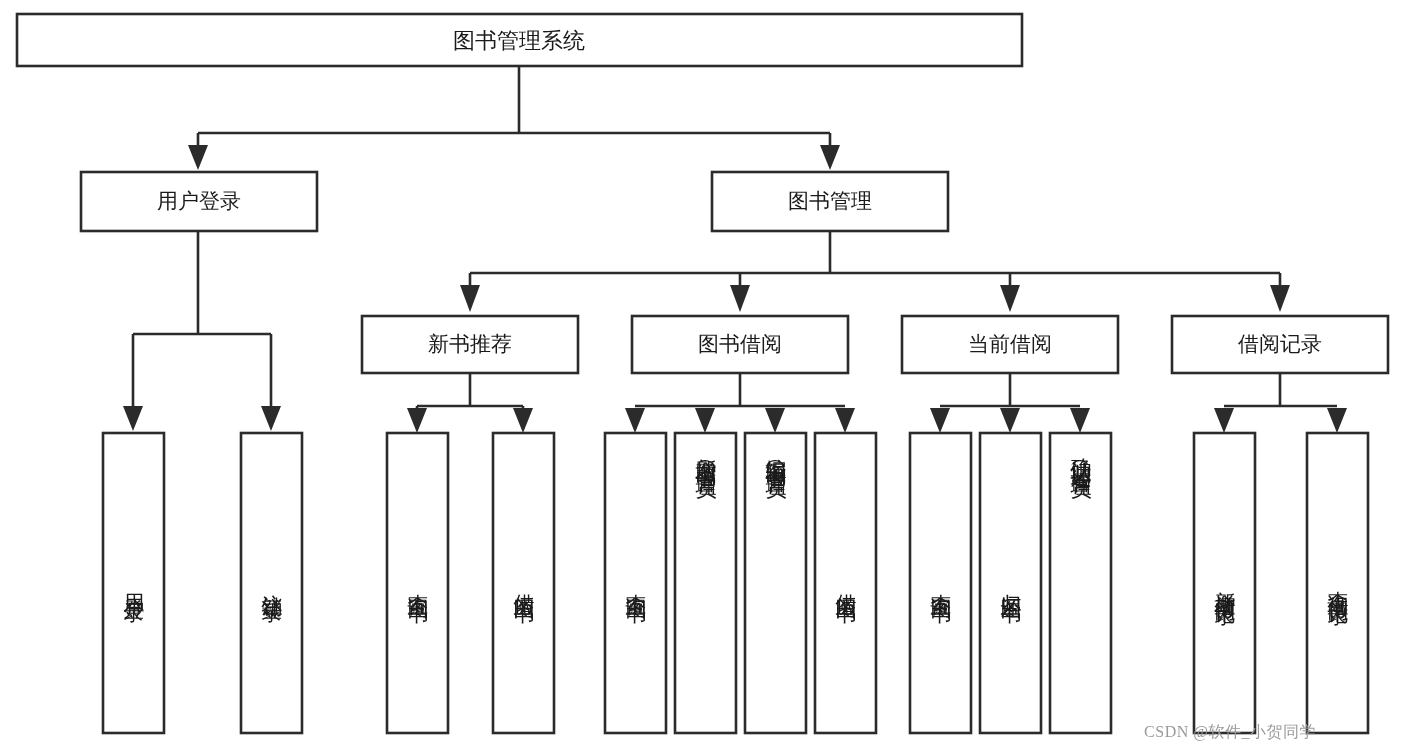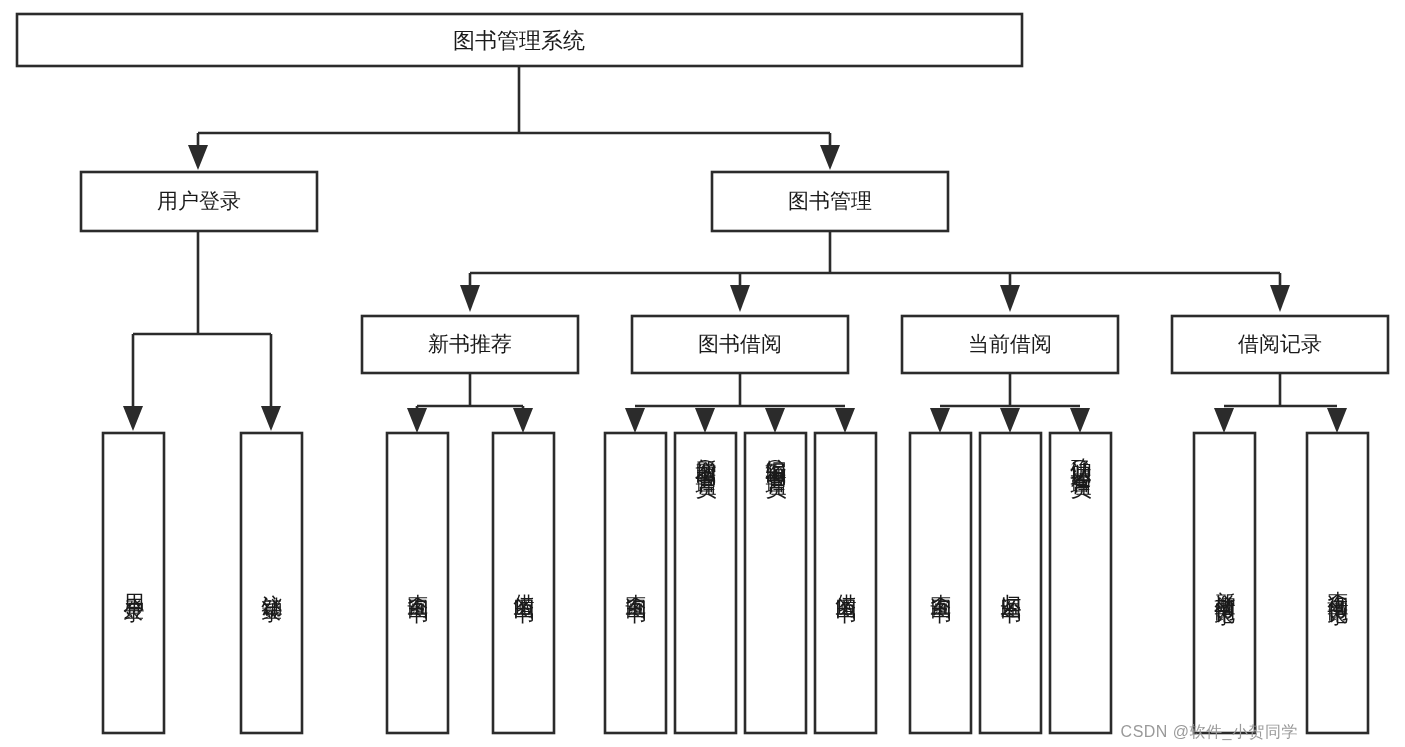--- a/index.html
+++ b/index.html
@@ -10,20 +10,21 @@
   body {
     width: 1405px;
     height: 747px;
     font-family: "DejaVu Sans", "Liberation Sans", sans-serif;
     overflow: hidden;
   }
   #diagram-root {
     position: relative;
     width: 1306px;
     height: 747px;
+    padding-left: 18px;
   }
   svg#flowchart {
     position: absolute;
     left: 0;
     top: 0;
     width: 1405px;
     height: 747px;
     display: block;
   }
   .node-box {
@@ -70,21 +71,21 @@
     line-height: 1.28;
     letter-spacing: 3px;
     color: #1a1a1a;
     white-space: nowrap;
     text-align: center;
   }
   .watermark {
     position: absolute;
     right: 8px;
     bottom: 4px;
-    font-family: Liberation Sans, sans-serif;
+    font-family: Liberation Serif, serif;
     font-size: 16px;
     color: #9a9a9a;
     letter-spacing: 0.5px;
     white-space: nowrap;
     margin-left: 21px;
   }
 </style>
 </head>
 <body>
 

